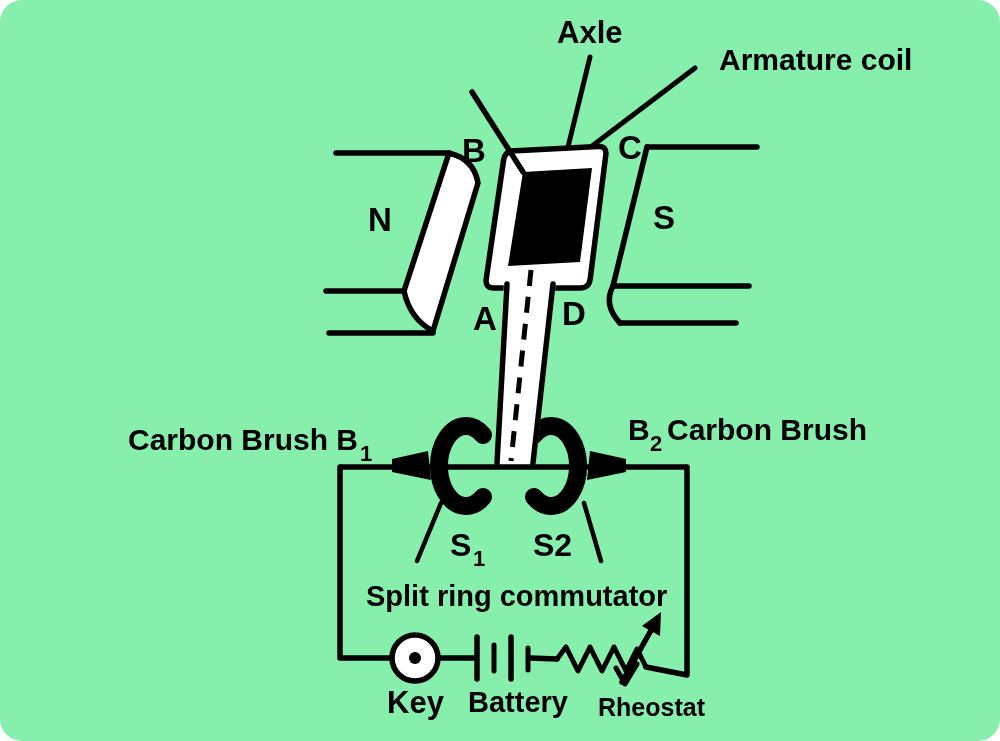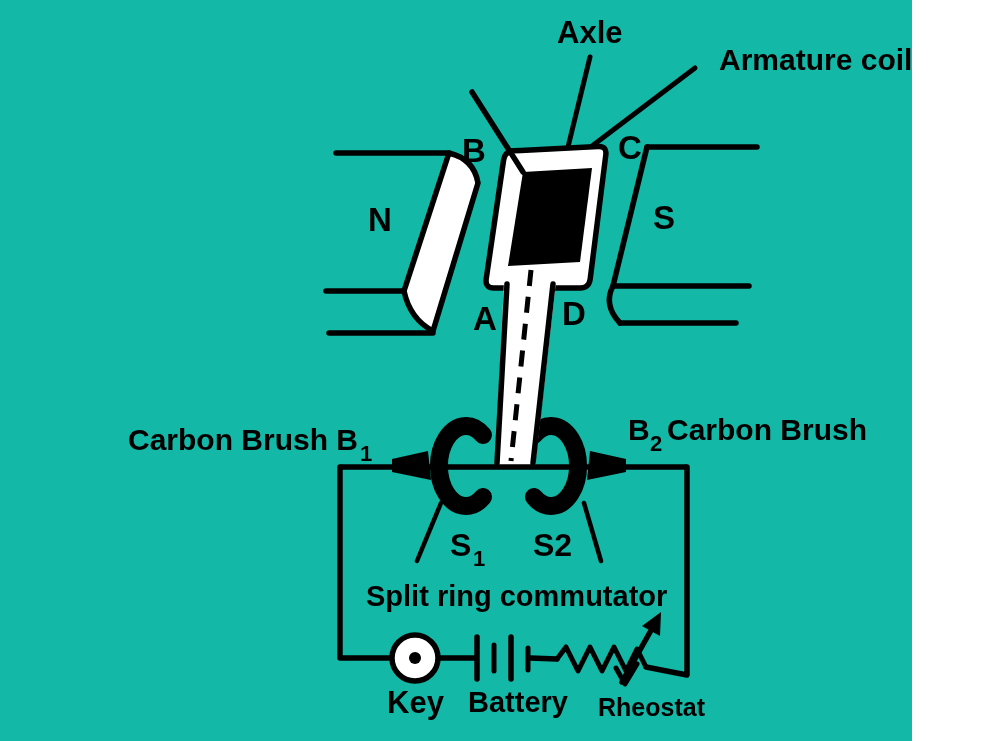--- a/index.html
+++ b/index.html
@@ -2,24 +2,25 @@
 <html><head>
 <meta charset="utf-8">
 <style>
   html, body {
     margin: 0;
     padding: 0;
     background: #ffffff;
   }
   .stage {
     position: relative;
-    width: 912px;
+    width: 1000px;
     height: 741px;
-    background: #14b8a6;
+    background: #86efac;
     font-family: "Liberation Sans", sans-serif;
+    border-radius: 22px;
   }
   svg text {
     font-family: "Liberation Sans", sans-serif;
     font-weight: bold;
     fill: #000000;
   }
   .t33 { font-size: 33px; }
   .t31 { font-size: 31px; }
   .t30 { font-size: 30px; }
   .t29 { font-size: 29px; }

